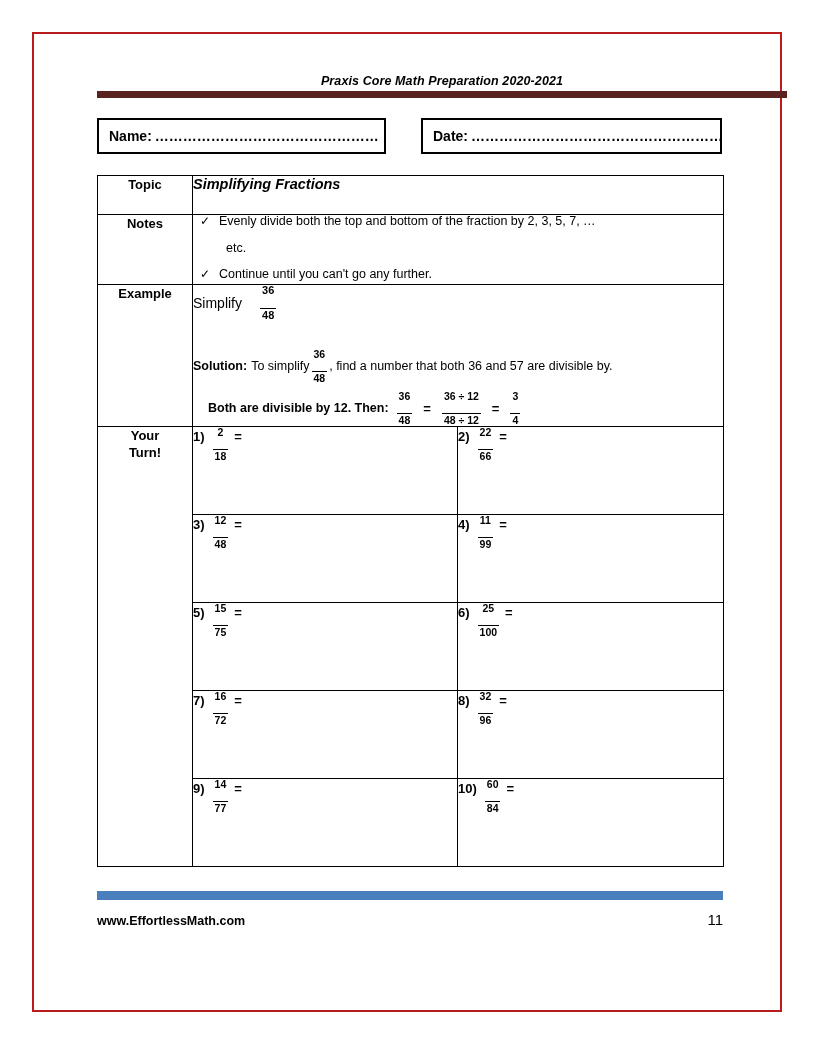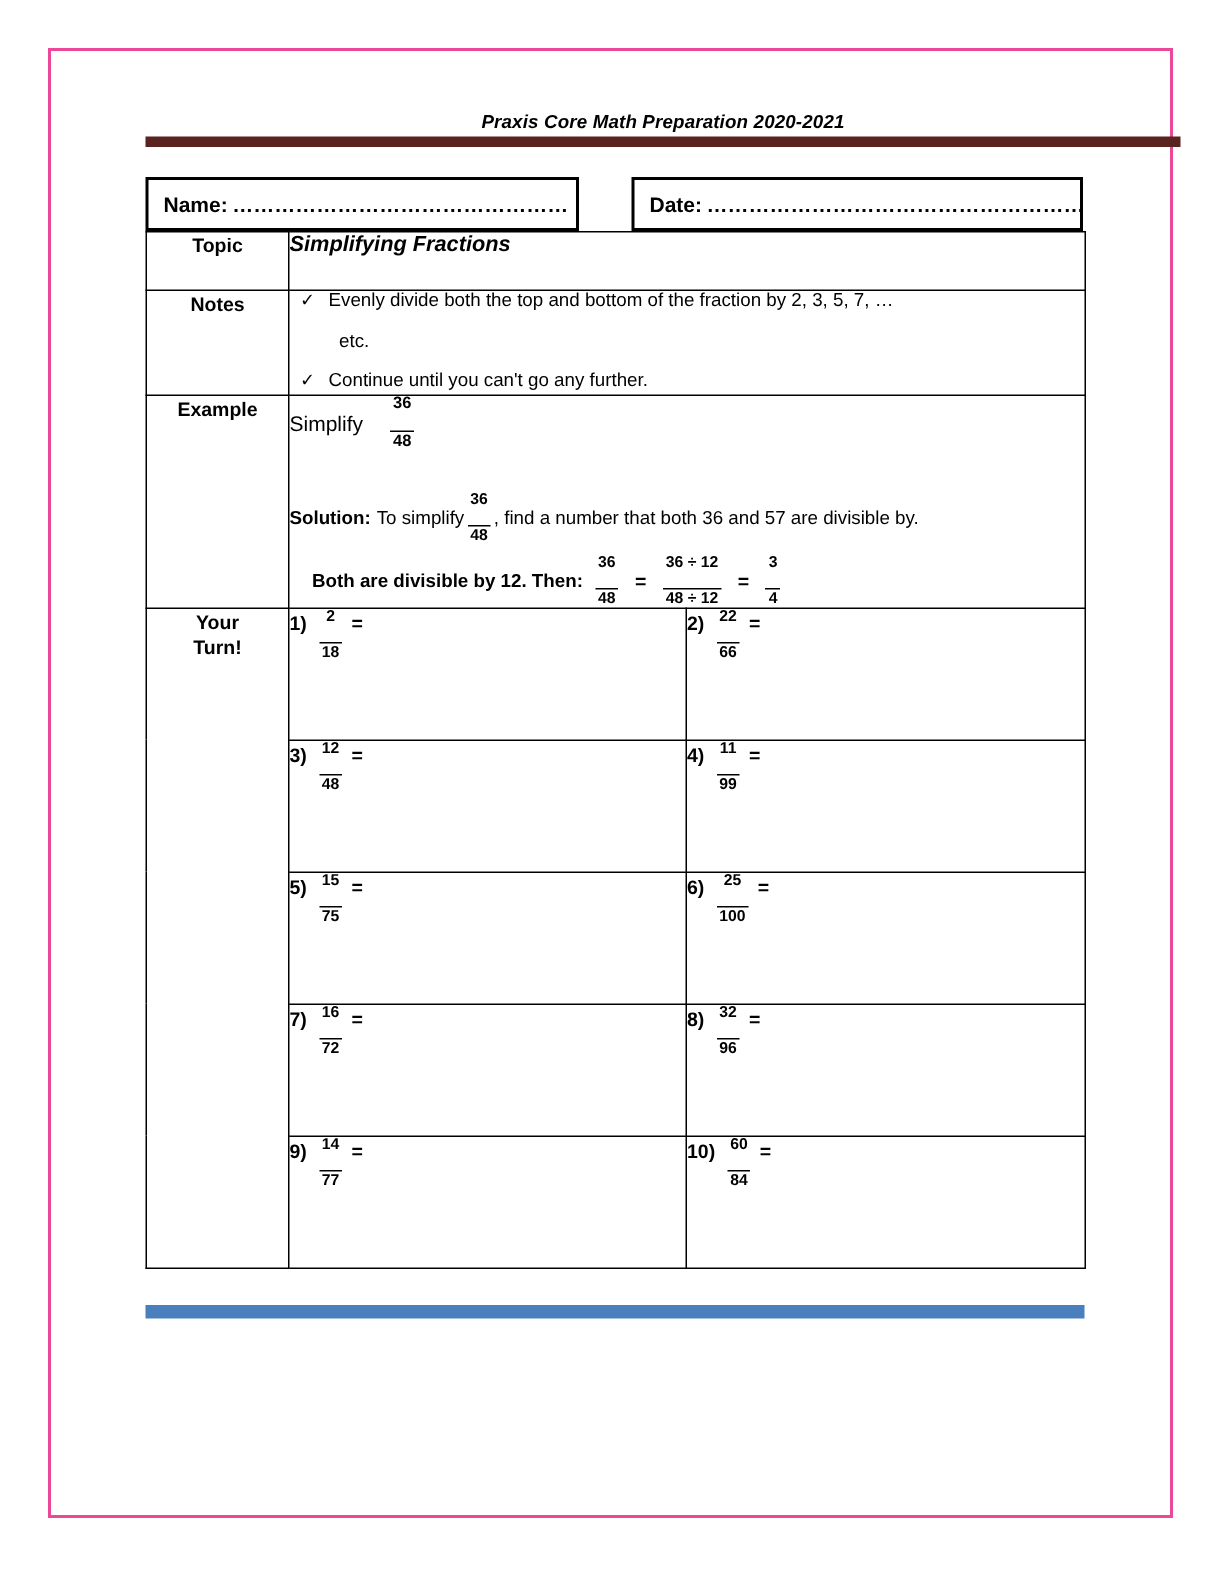--- a/index.html
+++ b/index.html
@@ -16,21 +16,21 @@
     position: relative;
   }
 
   
   .page-frame {
     position: absolute;
     left: 32px;
     top: 32px;
     width: 750px;
     height: 980px;
-    border: 2px solid #ec4899;
+    border: 2px solid #b91c1c;
     box-sizing: border-box;
   }
 
   .page-inner {
     position: absolute;
     left: 63px;
     top: 40px;
     width: 690px;
     height: 940px;
   }
@@ -48,20 +48,21 @@
     height: 7px;
     background: #5b2320;
     width: 100%;
     margin-bottom: 20px;
   }
 
   
   .namedate-row {
     display: flex;
     gap: 0;
+    margin-bottom: 21px;
   }
   .nd-box {
     border: 2px solid #000000;
     box-sizing: border-box;
     height: 36px;
     display: flex;
     align-items: center;
     padding-left: 10px;
     font-size: 14px;
     font-weight: bold;
@@ -458,15 +459,19 @@
               </span>
               <span class="prob-eq">=</span>
             </div>
           </td>
         </tr>
 
       </tbody>
     </table>
 
     <div class="footer-rule" style="background: rgb(74, 127, 189);"></div>
+    <div class="footer-row">
+      <div class="footer-site">www.EffortlessMath.com</div>
+      <div class="footer-page">11</div>
+    </div>
 
   </div>
 </div>
 
 </body></html>

